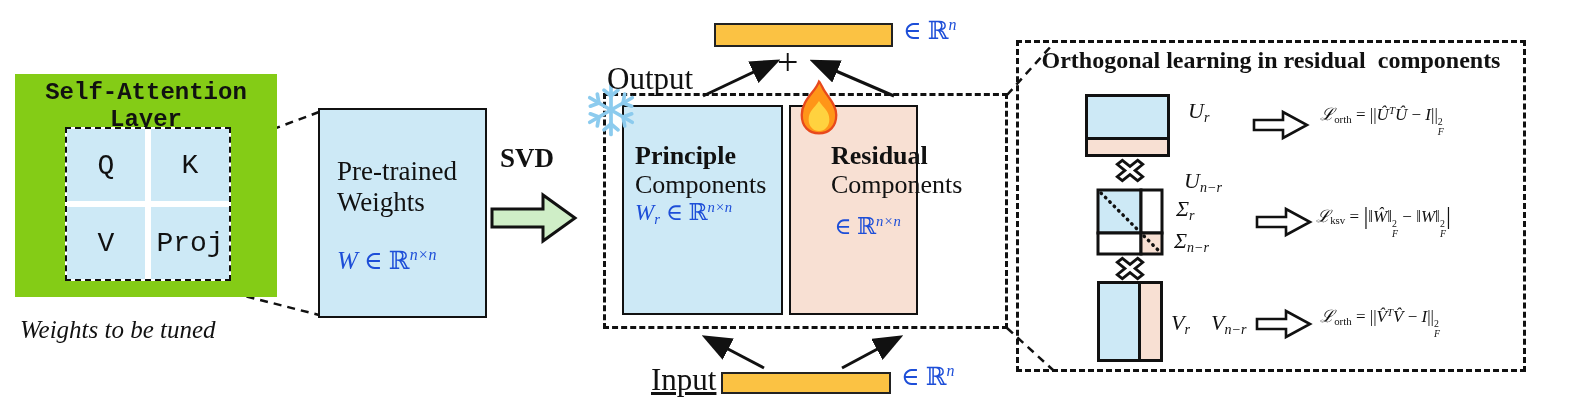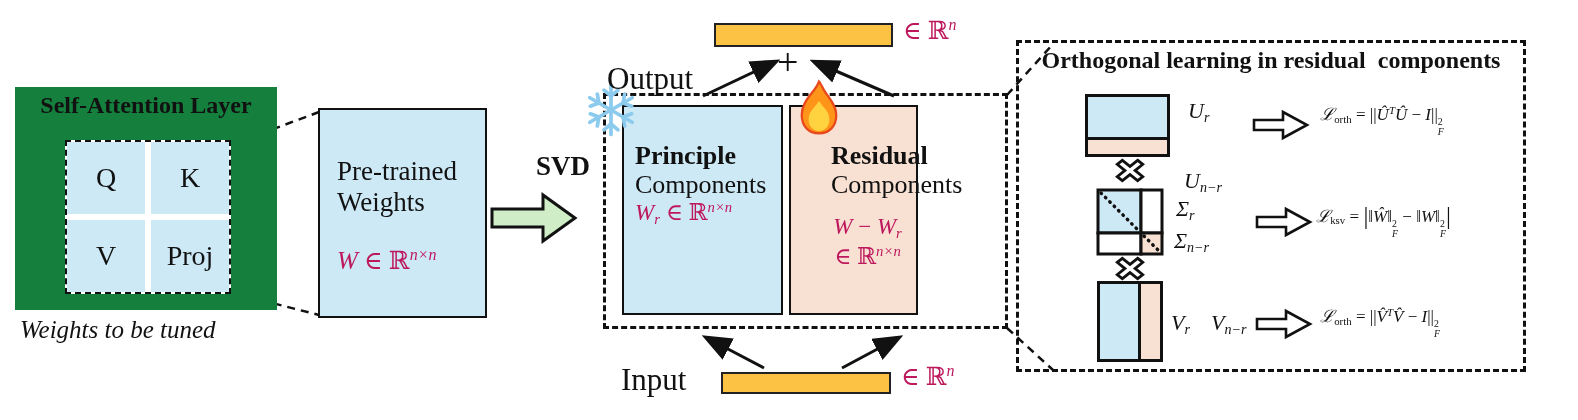--- a/index.html
+++ b/index.html
@@ -4,38 +4,38 @@
 <style>
   html,body{margin:0;padding:0;background:#fff;}
   .canvas{
     position:relative;width:1578px;height:420px;background:#fff;overflow:hidden;
     font-family:"Liberation Serif","DejaVu Serif",serif;color:#111;
   }
   .abs{position:absolute;}
   .overlay{position:absolute;left:0;top:0;pointer-events:none;}
 
   
-  .sa-panel{left:15px;top:87px;width:262px;height:223px;background:#15803d;}
+  .sa-panel{left:15px;top:74px;width:262px;height:223px;background:#84cc16;font-family:Liberation Mono, monospace;}
   .sa-title{position:absolute;left:0;top:5px;width:100%;text-align:center;
             font-weight:bold;font-size:24px;}
   .sa-grid{position:absolute;left:50px;top:53px;width:166px;height:154px;
            border:2.5px dashed #111;display:grid;grid-template-columns:1fr 1fr;
            grid-template-rows:1fr 1fr;gap:6px;background:#fff;box-sizing:border-box;}
   .sa-cell{background:#CDE9F6;display:flex;align-items:center;justify-content:center;
            font-size:28px;}
   .sa-caption{left:20px;top:316px;font-style:italic;font-size:25px;}
 
   
   .pt-box{left:318px;top:108px;width:169px;height:210px;background:#CDE9F6;
           border:2.5px solid #111;box-sizing:border-box;padding:46px 0 0 17px;}
   .pt-line{font-size:27px;line-height:1.15;}
   .pt-formula{margin-top:28px;font-size:25px;}
-  .magenta{color:#be185d;}
-
-  .svd-label{left:500px;top:151px;width:90px;text-align:right;font-weight:bold;font-size:27px;}
+  .magenta{color:#1d4ed8;}
+
+  .svd-label{left:500px;top:143px;width:90px;text-align:left;font-weight:bold;font-size:27px;}
 
   
   .mid-dashed{left:603px;top:93px;width:405px;height:236px;border:3px dashed #111;
               box-sizing:border-box;}
   .comp-box{width:161px;height:210px;border:2.5px solid #111;box-sizing:border-box;
             padding:34px 6px 0 11px;}
   .principle-box{left:622px;top:105px;background:#CDE9F6;}
   .residual-box{left:789px;top:105px;width:129px;background:#F8E0D3;padding-left:40px;}
   .comp-title{font-weight:bold;font-size:26px;line-height:1.12;}
   .comp-sub{font-size:26px;line-height:1.12;}
@@ -126,21 +126,20 @@
   <div class="abs comp-box principle-box">
     <div class="comp-title">Principle</div>
     <div class="comp-sub">Components</div>
     <div class="comp-formula magenta"><span class="m-i">W</span><span class="m-subi">r</span><span class="m-n"> ∈ ℝ</span><span class="m-sup">n×n</span></div>
   </div>
 
   <div class="abs comp-box residual-box">
     <div class="comp-title">Residual</div>
     <div class="comp-sub">Components</div>
     <div class="comp-formula magenta">
-      <div><span class="m-i">W</span><span class="m-n"> − </span><span class="m-i">W</span><span class="m-subi">r</span></div>
       <div><span class="m-n">∈ ℝ</span><span class="m-sup">n×n</span></div>
     </div>
   </div>
 
   <svg class="abs" style="left:583px;top:82px;" width="56" height="56" viewBox="-24 -24 48 48">
     <g stroke="#8CCBEE" stroke-width="3.2" stroke-linecap="round" fill="none">
       <g id="sp">
         <line x1="0" y1="-21" x2="0" y2="21"></line>
         <line x1="0" y1="-12" x2="-6" y2="-17"></line>
           <line x1="0" y1="-12" x2="6" y2="-17"></line>
@@ -167,21 +166,21 @@
   <svg class="abs" style="left:796px;top:79px;" width="46" height="58" viewBox="0 0 40 48">
     <path d="M20 1 C 17 10, 5 17, 5 30 C 5 40, 11 46, 20 46 C 29 46, 35 40, 35 30 C 35 20, 26 13, 23 6 C 22 4, 21 2, 20 1 Z" fill="#FF9518" stroke="#E8491C" stroke-width="2"></path>
     <path d="M20 18 C 16 24, 11 27, 11 34 C 11 40, 15 44, 20 44 C 25 44, 29 40, 29 34 C 29 27, 24 24, 20 18 Z" fill="#FFD23F"></path>
   </svg>
 
   <div class="abs io-label" style="left:607px;top:14px;margin-top:47px;">Output</div>
   <div class="abs io-bar" style="left:714px;top:23px;width:179px;height:24px;"></div>
   <div class="abs io-dim magenta" style="left:903px;top:16px;"><span class="m-n">∈ ℝ</span><span class="m-sup">n</span></div>
   <div class="abs plus">+</div>
 
-  <div class="abs io-label" style="left:621px;top:362px;">Input</div>
+  <div class="abs io-label" style="left:651px;top:362px;text-decoration:underline;">Input</div>
   <div class="abs io-bar" style="left:721px;top:372px;width:170px;height:22px;"></div>
   <div class="abs io-dim magenta" style="left:901px;top:362px;"><span class="m-n">∈ ℝ</span><span class="m-sup">n</span></div>
 
   <div class="abs rp">
     <div class="rp-title">Orthogonal learning in residual  components</div>
   </div>
 
   <div class="abs u-matrix">
     <div class="u-top"></div>
     <div class="u-bottom"></div>

